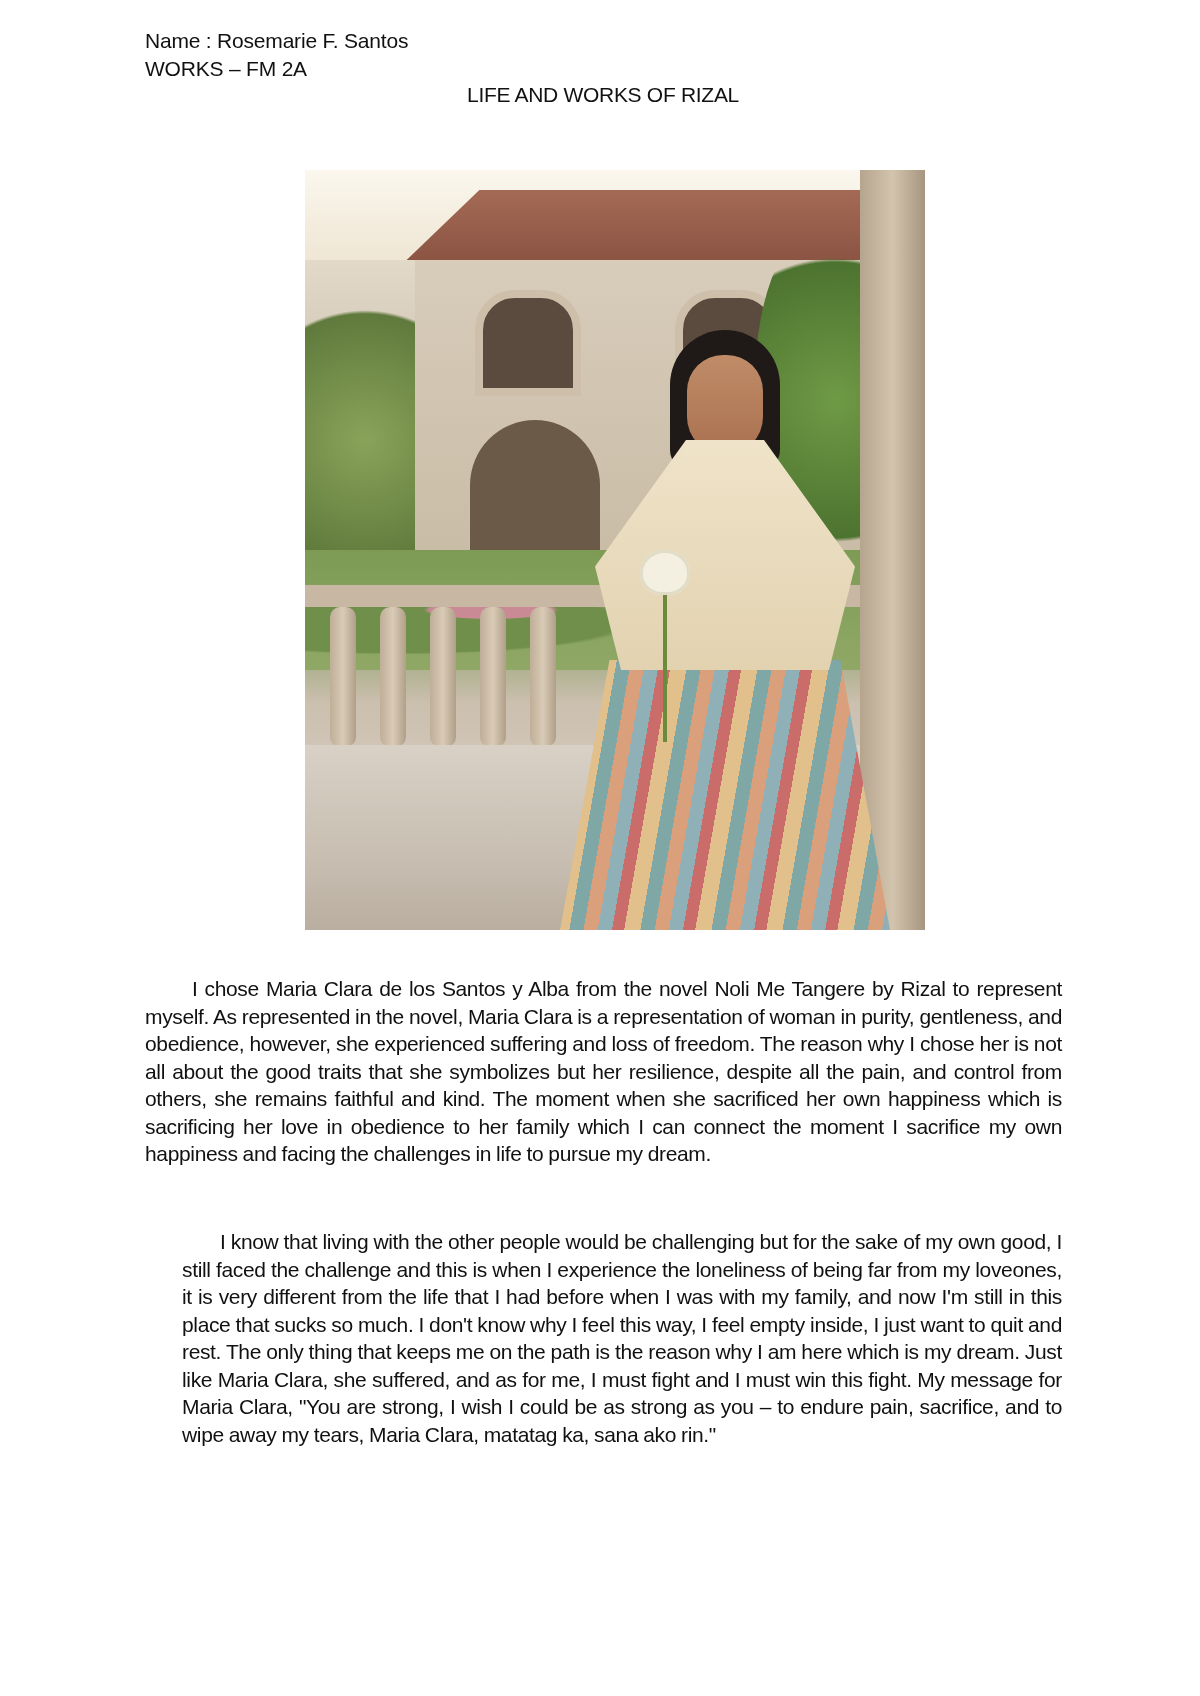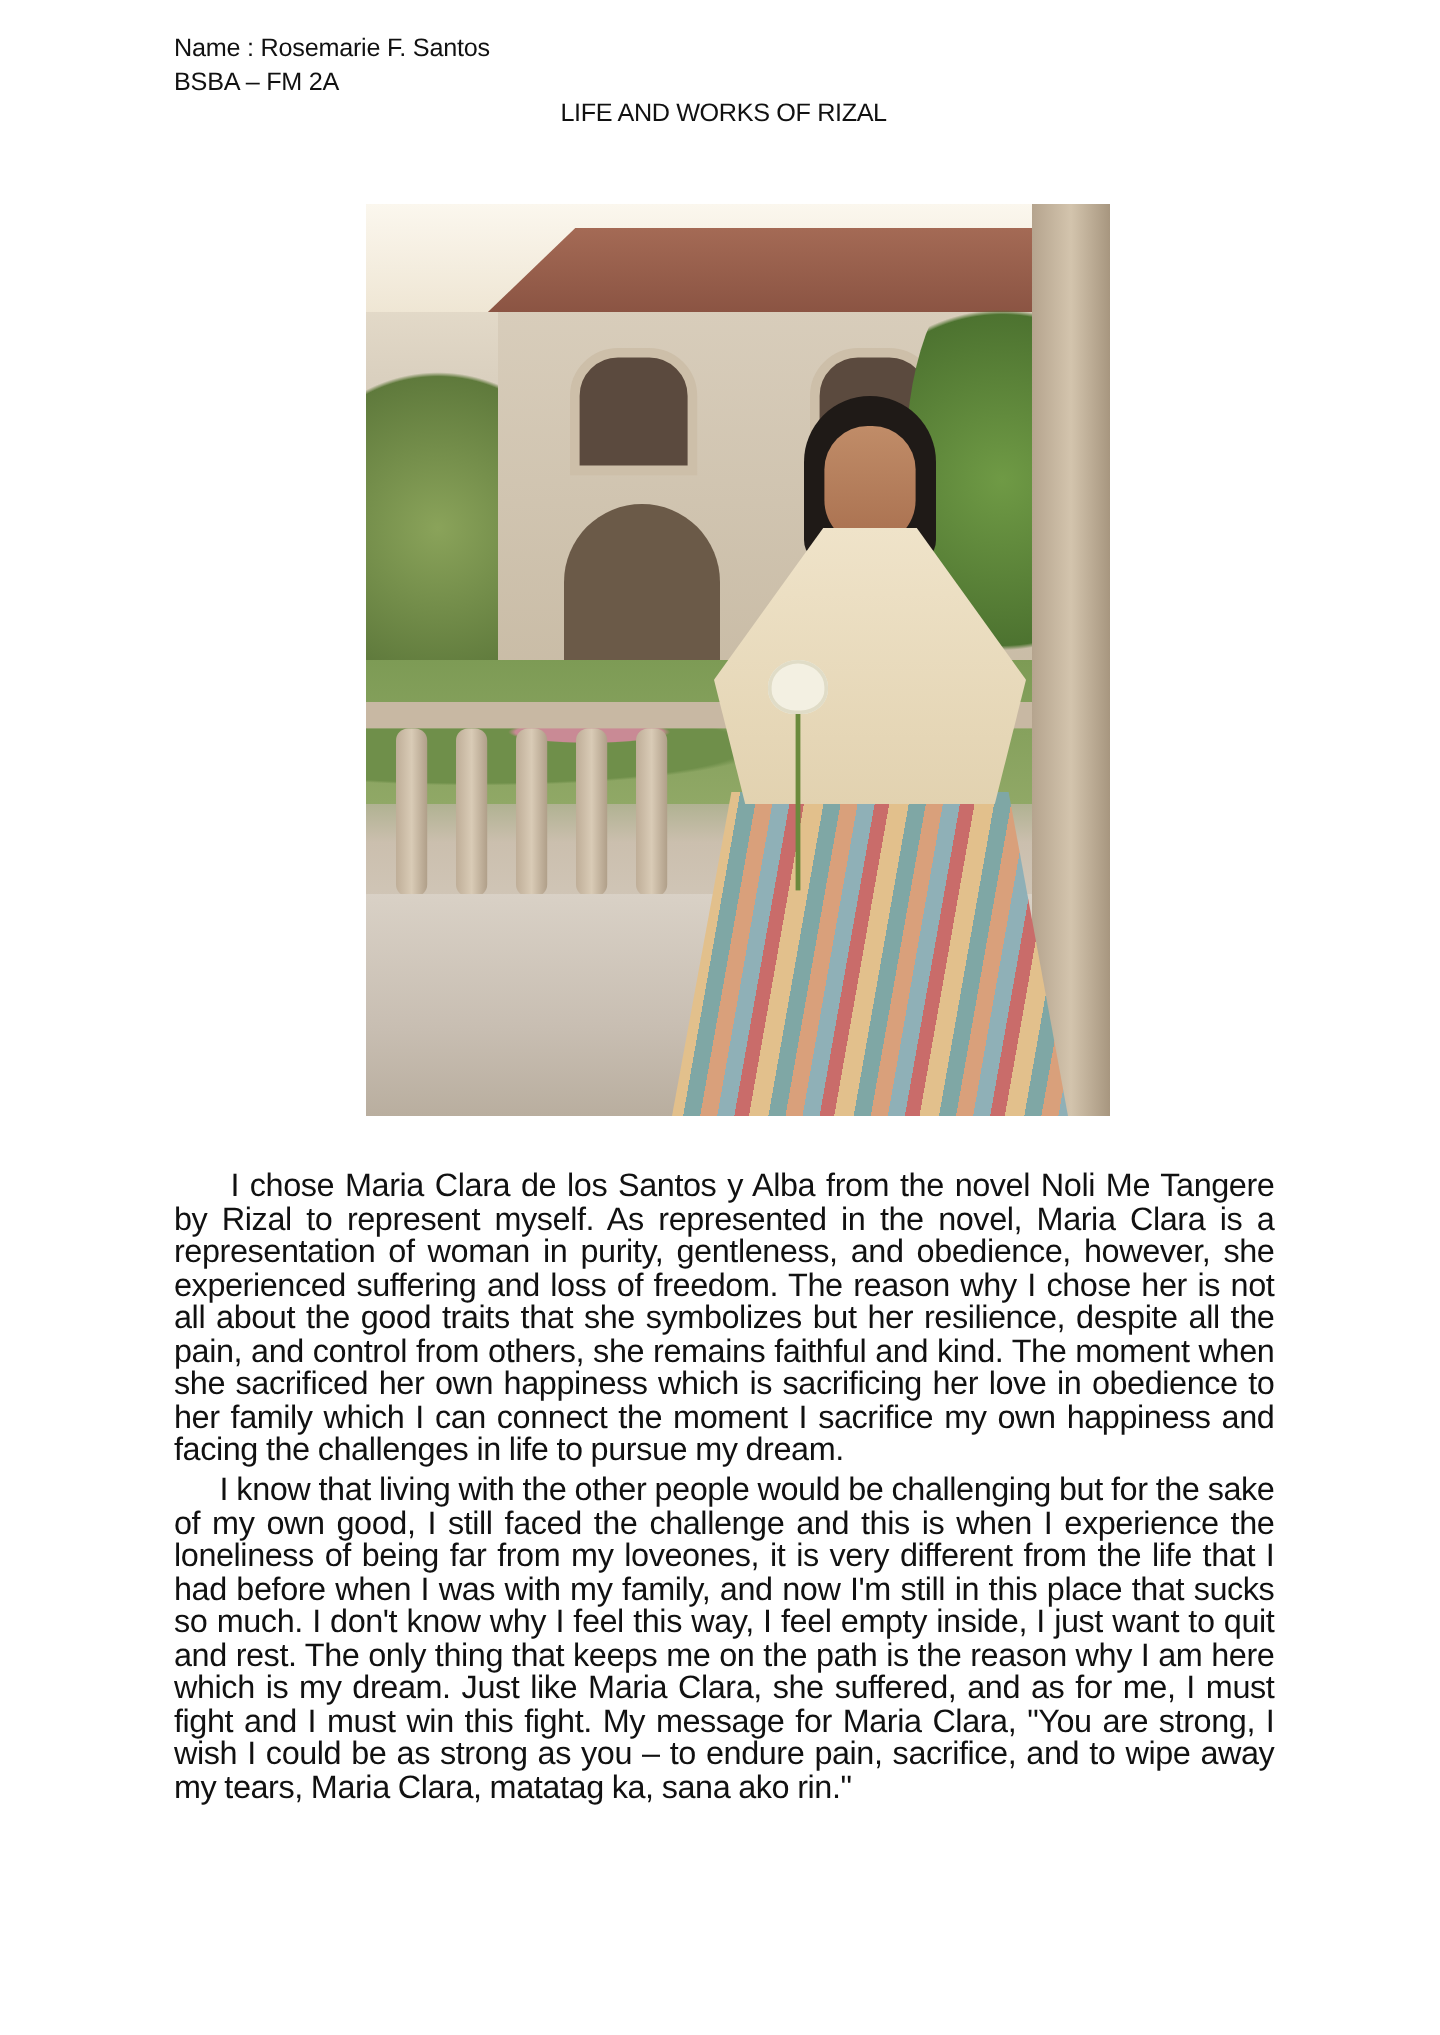--- a/index.html
+++ b/index.html
@@ -26,29 +26,29 @@
     .floor { position:absolute; left:0; top:575px; width:100%; height:185px; background:linear-gradient(180deg,#d9d1c6,#c8beb2 60%,#b9ae9f); }
     .woman { position:absolute; left:270px; top:160px; width:300px; height:600px; }
     .hair { position:absolute; left:95px; top:0; width:110px; height:140px; border-radius:55px 55px 20px 20px; background:#1f1a17; }
     .face { position:absolute; left:112px; top:25px; width:76px; height:100px; border-radius:38px 38px 40px 40px; background:linear-gradient(180deg,#c08c68,#a9704f); }
     .shawl { position:absolute; left:20px; top:110px; width:260px; height:230px; background:linear-gradient(180deg,#efe3c9,#e2d2b0); clip-path:polygon(35% 0,65% 0,100% 55%,90% 100%,10% 100%,0 55%); }
     .skirt { position:absolute; left:-15px; top:330px; width:330px; height:270px;
       background:repeating-linear-gradient(100deg,#d9a07b 0 14px,#8fb0b7 14px 28px,#c96c6a 28px 40px,#e2c08c 40px 56px,#7fa7a5 56px 70px);
       clip-path:polygon(15% 0,85% 0,100% 100%,0 100%); }
     .lotus { position:absolute; left:65px; top:220px; width:50px; height:45px; border-radius:50% 50% 45% 45%; background:#f3f0e2; box-shadow:0 0 0 3px #e0dcc7 inset; }
     .stem { position:absolute; left:88px; top:262px; width:4px; height:150px; background:#6b8a3c; }
-    .para { position:absolute; left:145px; width:917px; font-size:27px; line-height:27.5px; text-align:justify; letter-spacing:-0.35px; word-spacing:-0.5px; }
+    .para { position:absolute; left:145px; width:917px; font-size:21px; line-height:27.5px; text-align:justify; letter-spacing:-0.35px; word-spacing:-0.5px; }
     .para p { margin:0; text-indent:47px; }
-    .para.two p { text-indent:38px; }
+    .para.two p { text-indent:38px;margin-left:37px; }
   </style>
 </head>
 <body>
 
 <div class="hdr" style="top:27px;">Name : Rosemarie F.  Santos</div>
-<div class="hdr" style="top:55px;">BSBA – FM 2A</div>
+<div class="hdr" style="top:55px;">WORKS – FM 2A</div>
 <div class="title"><span>LIFE AND WORKS OF RIZAL</span></div>
 
 <div class="photo">
   <div class="sky"></div>
   <div class="tree-l"></div>
   <div class="house"></div>
   <div class="roof"></div>
   <div class="win" style="left:170px;"></div>
   <div class="win" style="left:370px;"></div>
   <div class="arch"></div>

